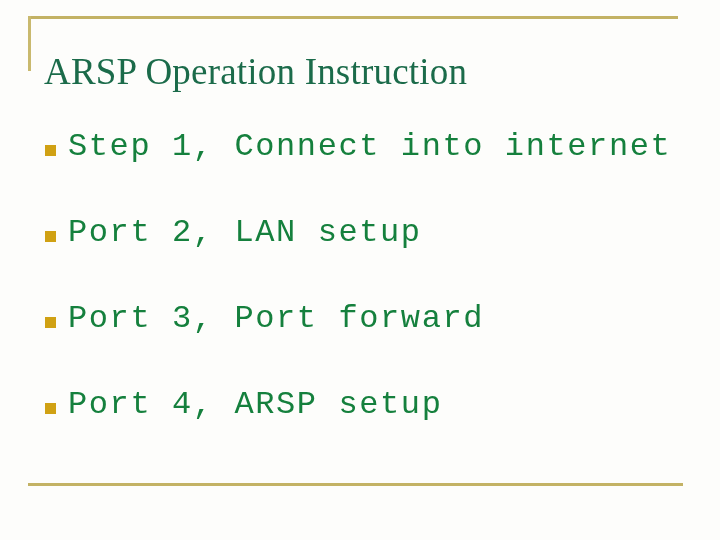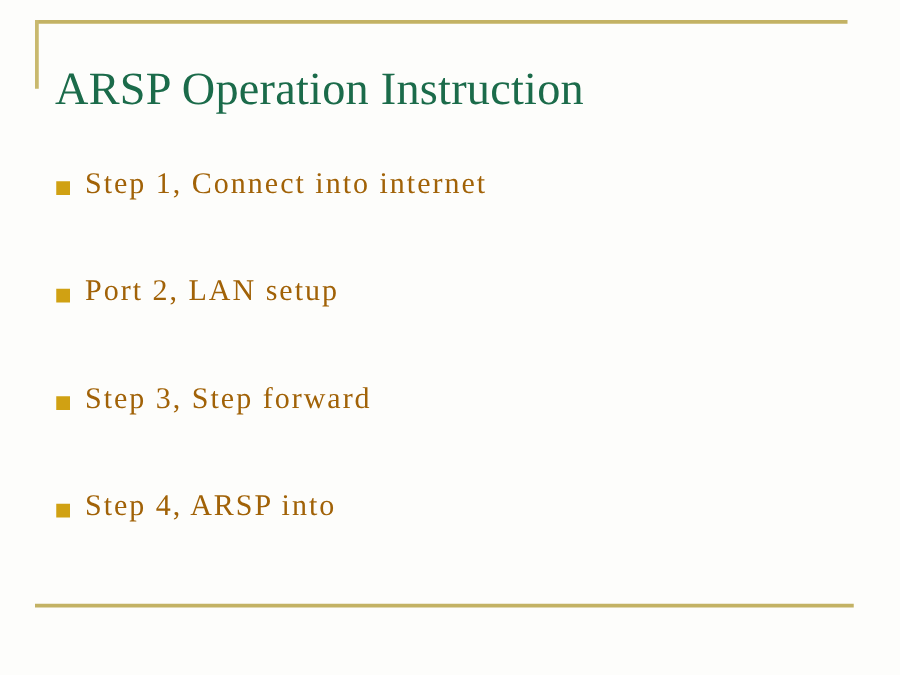--- a/index.html
+++ b/index.html
@@ -73,24 +73,24 @@
   .bullet-marker {
     position: absolute;
     left: 45px;
     top: 15px;
     width: 11px;
     height: 11px;
     background: #d0a113;
   }
   .bullet-text {
     display: block;
-    font-family: Liberation Serif, serif;
-    font-size: 24px;
+    font-family: Liberation Mono, monospace;
+    font-size: 32px;
     line-height: 34px;
-    color: #a16207;
+    color: #15803d;
     letter-spacing: 1.6px;
     white-space: pre;
   }
 
   
   .footer-rule {
     position: absolute;
     left: 28px;
     top: 483px;
     width: 655px;
@@ -115,25 +115,25 @@
       <span class="bullet-text">Step 1, Connect into internet</span>
     </li>
 
     <li class="bullet-item">
       <span class="bullet-marker"></span>
       <span class="bullet-text">Port 2, LAN setup</span>
     </li>
 
     <li class="bullet-item">
       <span class="bullet-marker"></span>
-      <span class="bullet-text">Step 3, Step forward</span>
+      <span class="bullet-text">Port 3, Port forward</span>
     </li>
 
     <li class="bullet-item">
       <span class="bullet-marker"></span>
-      <span class="bullet-text">Step 4, ARSP into</span>
+      <span class="bullet-text">Port 4, ARSP setup</span>
     </li>
 
   </ul>
 
   <div class="footer-rule"></div>
 
 </div>
 
 </body></html>

